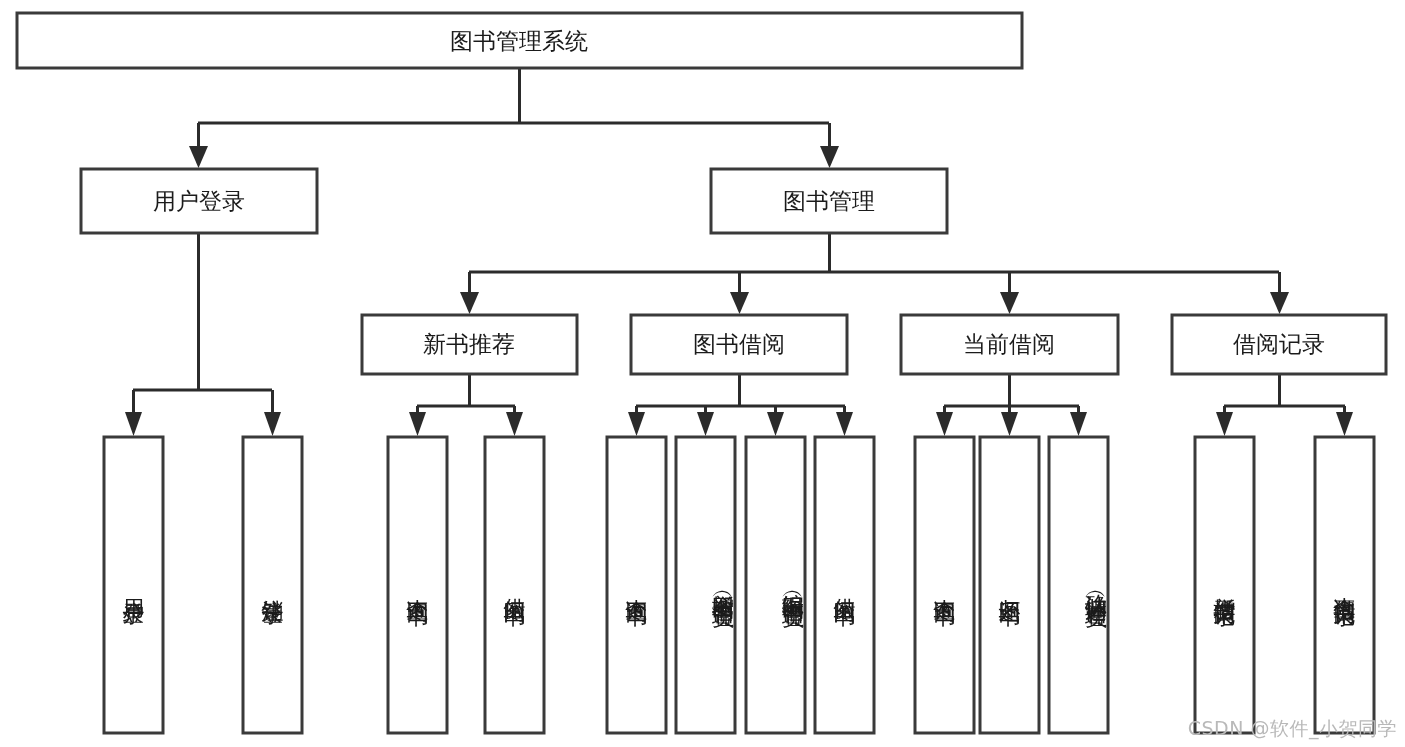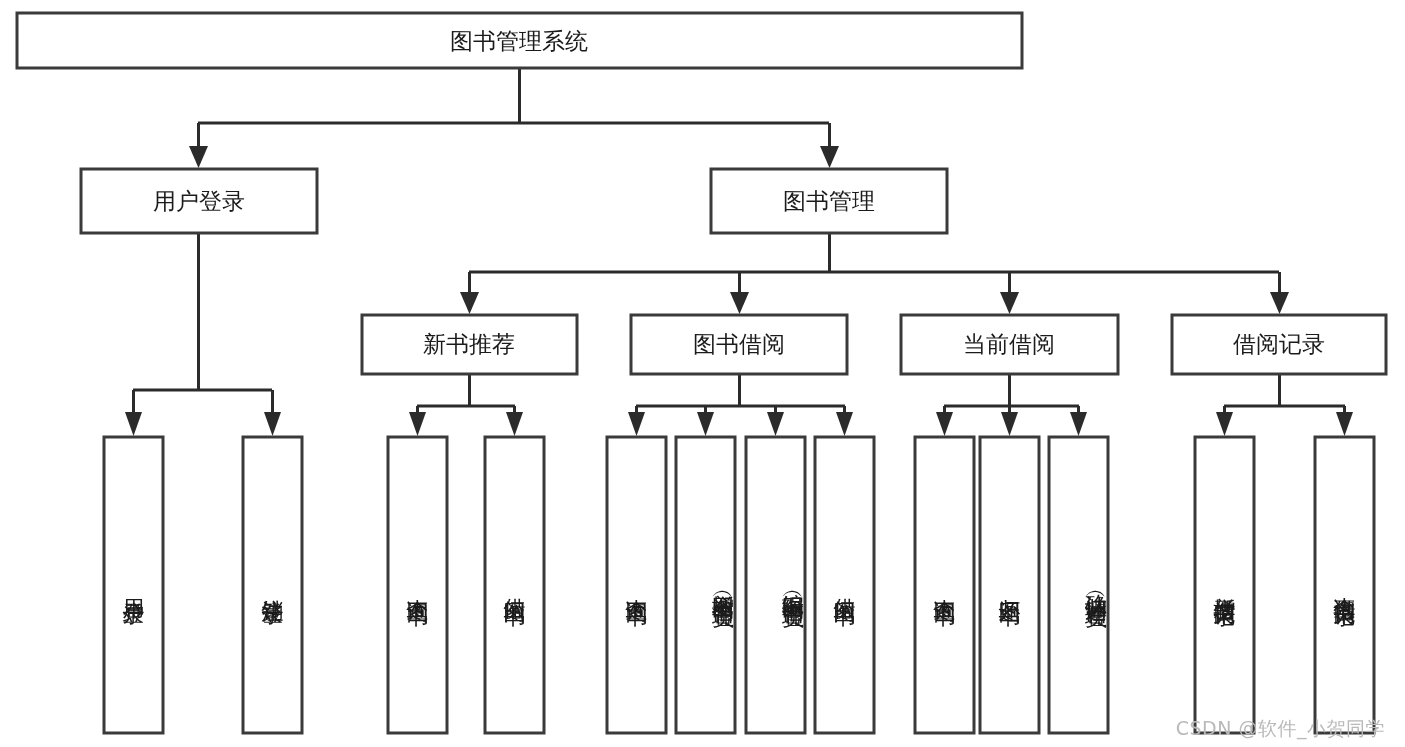--- a/index.html
+++ b/index.html
@@ -68,21 +68,21 @@
     color: #1b1b1b;
     letter-spacing: 2px;
     white-space: nowrap;
     display: flex;
     align-items: center;
     justify-content: center;
     pointer-events: none;
   }
   .watermark {
     position: absolute;
-    right: 20px;
+    right: 8px;
     bottom: 4px;
     font-family: "DejaVu Sans", "Liberation Sans", sans-serif;
     font-size: 19px;
     color: #b9b9b9;
     white-space: nowrap;
     letter-spacing: 0.5px;
   }
 </style>
 </head>
 <body>

